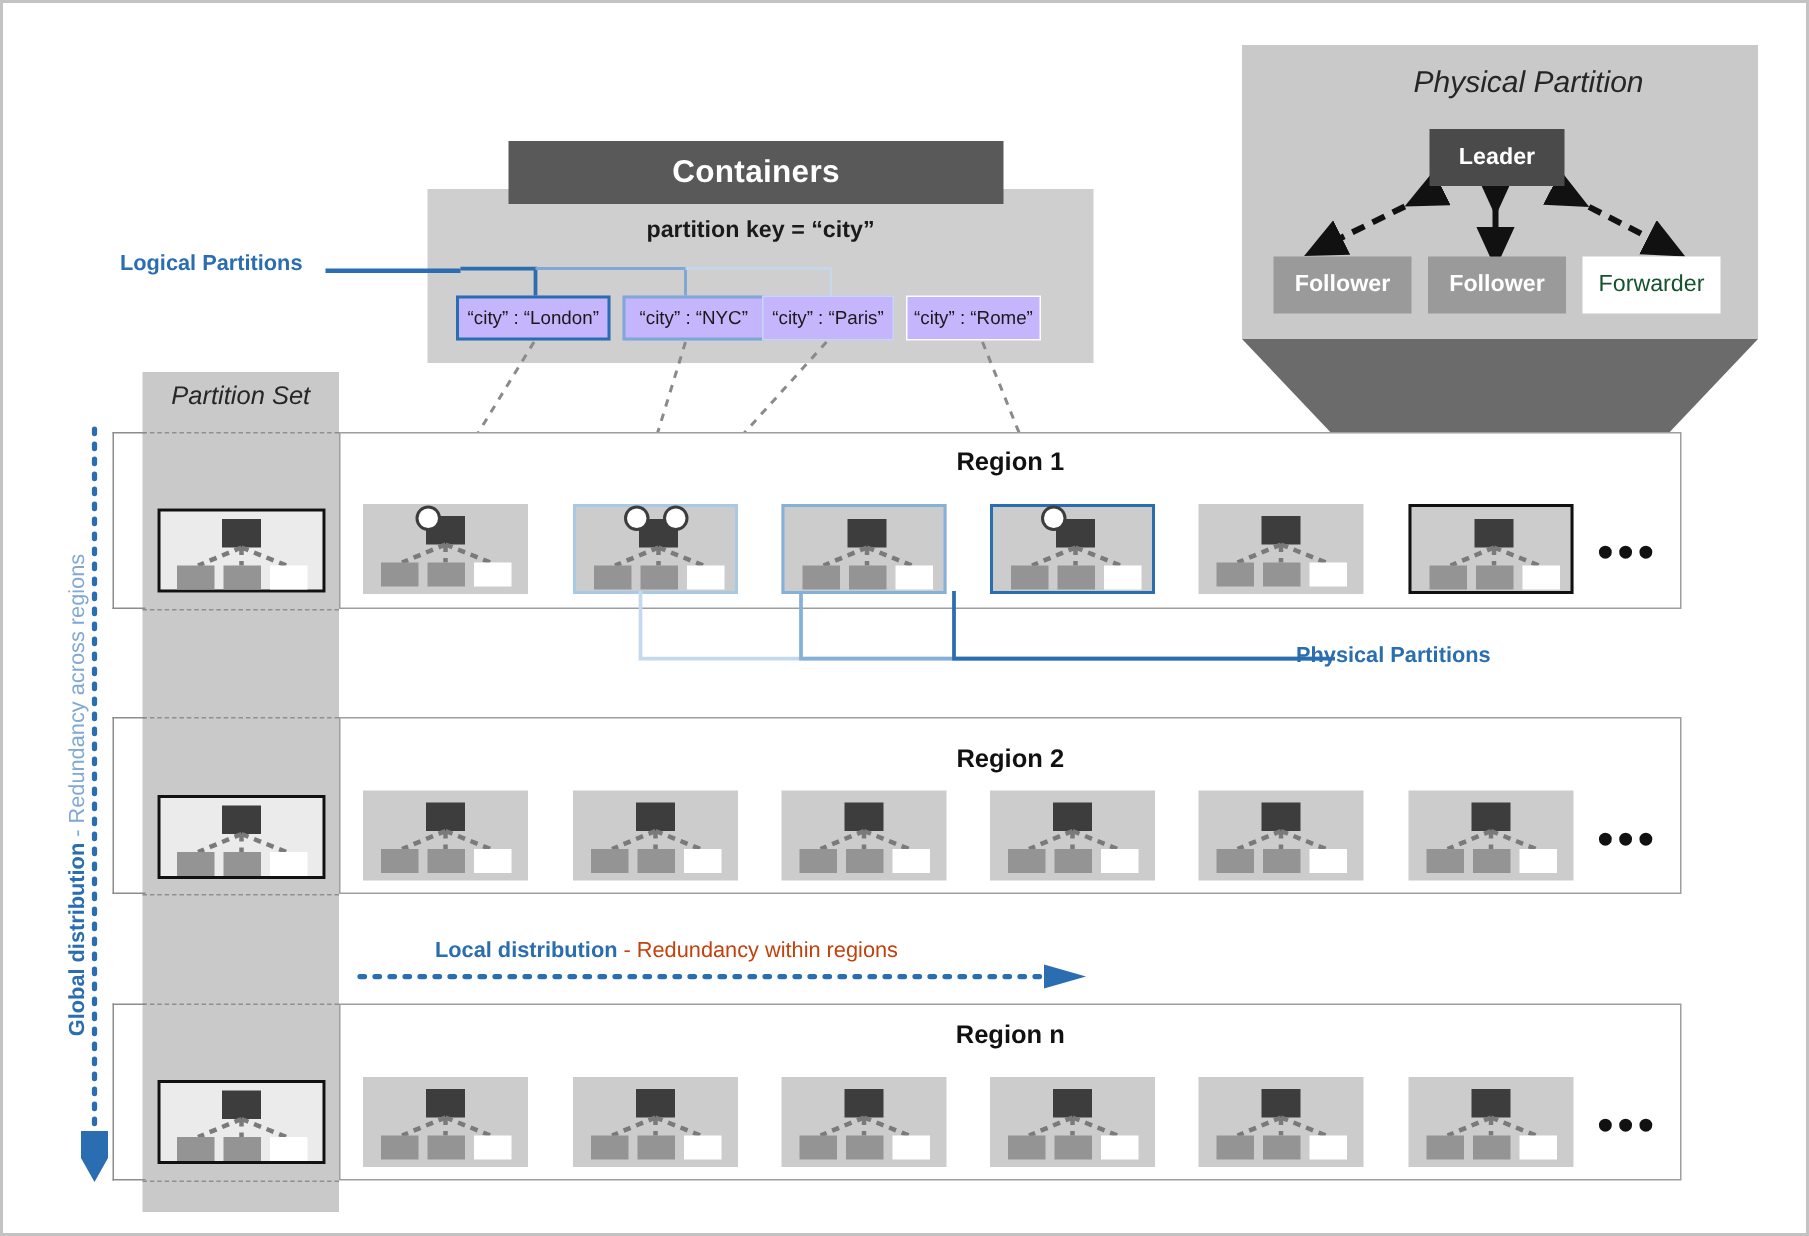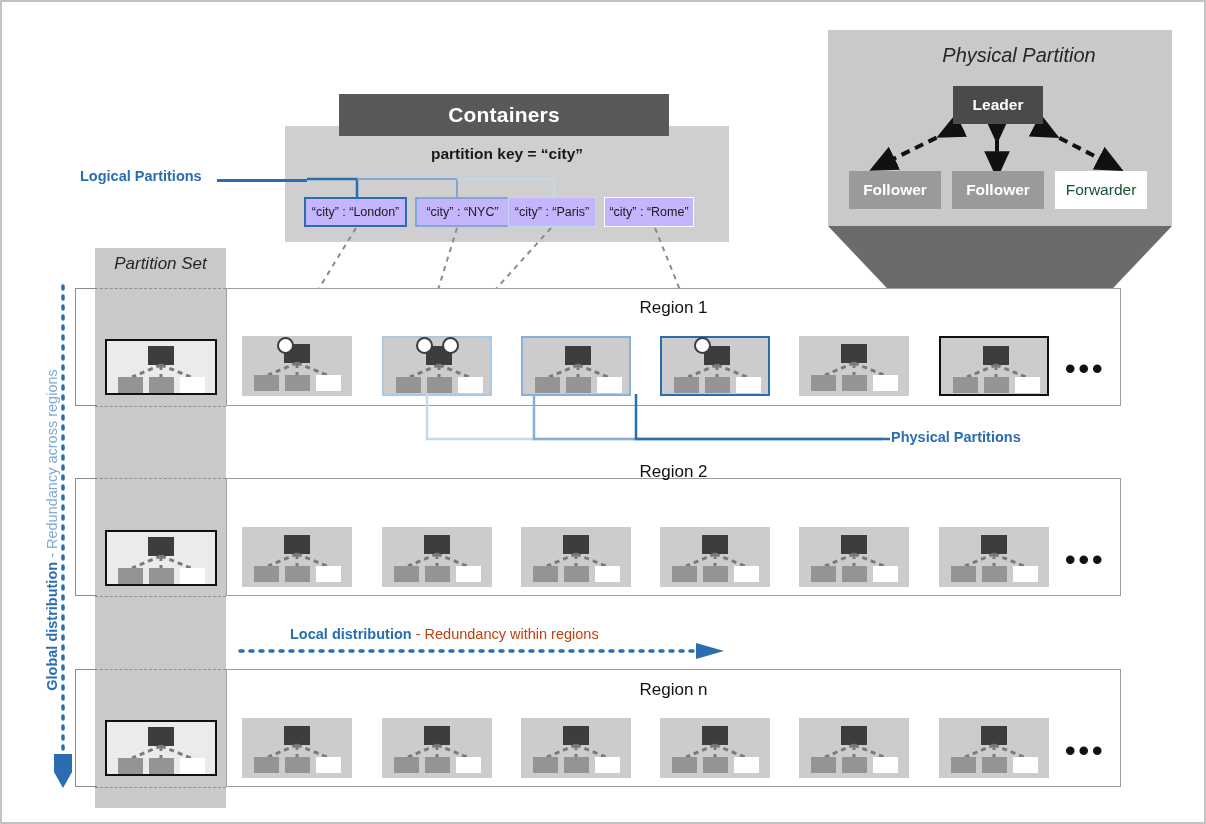--- a/index.html
+++ b/index.html
@@ -75,24 +75,24 @@
     left:93px; top:252px; width:131px; height:26px; text-align:center;
     font-size:17px; font-style:italic; color:#262626;
   }
 
   
   .region-row { left:224px; width:895px; border:1px solid #9e9e9e; background:#fff; }
   #region1 { top:286px; height:118px; }
   #region2 { top:476px; height:118px; }
   #regionN { top:667px; height:118px; }
   .region-label {
-    width:895px; text-align:center; font-size:17px; font-weight:normal; color:#111;
+    width:895px; text-align:center; font-size:17px; font-weight:bold; color:#111;
   }
   #region1-label { left:224px; top:296px; }
-  #region2-label { left:224px; top:460px; }
+  #region2-label { left:224px; top:494px; }
   #regionN-label { left:224px; top:678px; }
 
   
   .row-dash { left:93px; width:131px; height:0; border-top:1.5px dashed #8f8f8f; }
 
   
   .bracket {
     left:73px; width:22px; border:1.5px solid #8c8c8c; border-right:none; background:transparent;
   }
 
@@ -119,21 +119,21 @@
   
   .circle {
     position:absolute; width:17px; height:17px; border-radius:50%;
     background:#fff; border:2px solid #3d3d3d;
   }
 
   
   .ellipsis { position:absolute; font-size:30px; font-weight:bold; color:#111; letter-spacing:3px; line-height:1; }
 
   
-  #pp-callout-label { left:889px; top:427px; font-size:14.5px; font-weight:bold; color:#2a6db0;text-align:right; }
+  #pp-callout-label { left:862px; top:427px; font-size:14.5px; font-weight:bold; color:#2a6db0;text-align:right; }
 
   
   #local-dist { left:288px; top:624px; font-size:14.5px; white-space:nowrap; }
   #local-dist .b { font-weight:bold; color:#2a6db0; }
   #local-dist .l { color:#c2410c; }
 
   
   #global-dist {
     left:-250px; top:520px; width:600px; text-align:center;
     transform:rotate(-90deg); transform-origin:center center;

